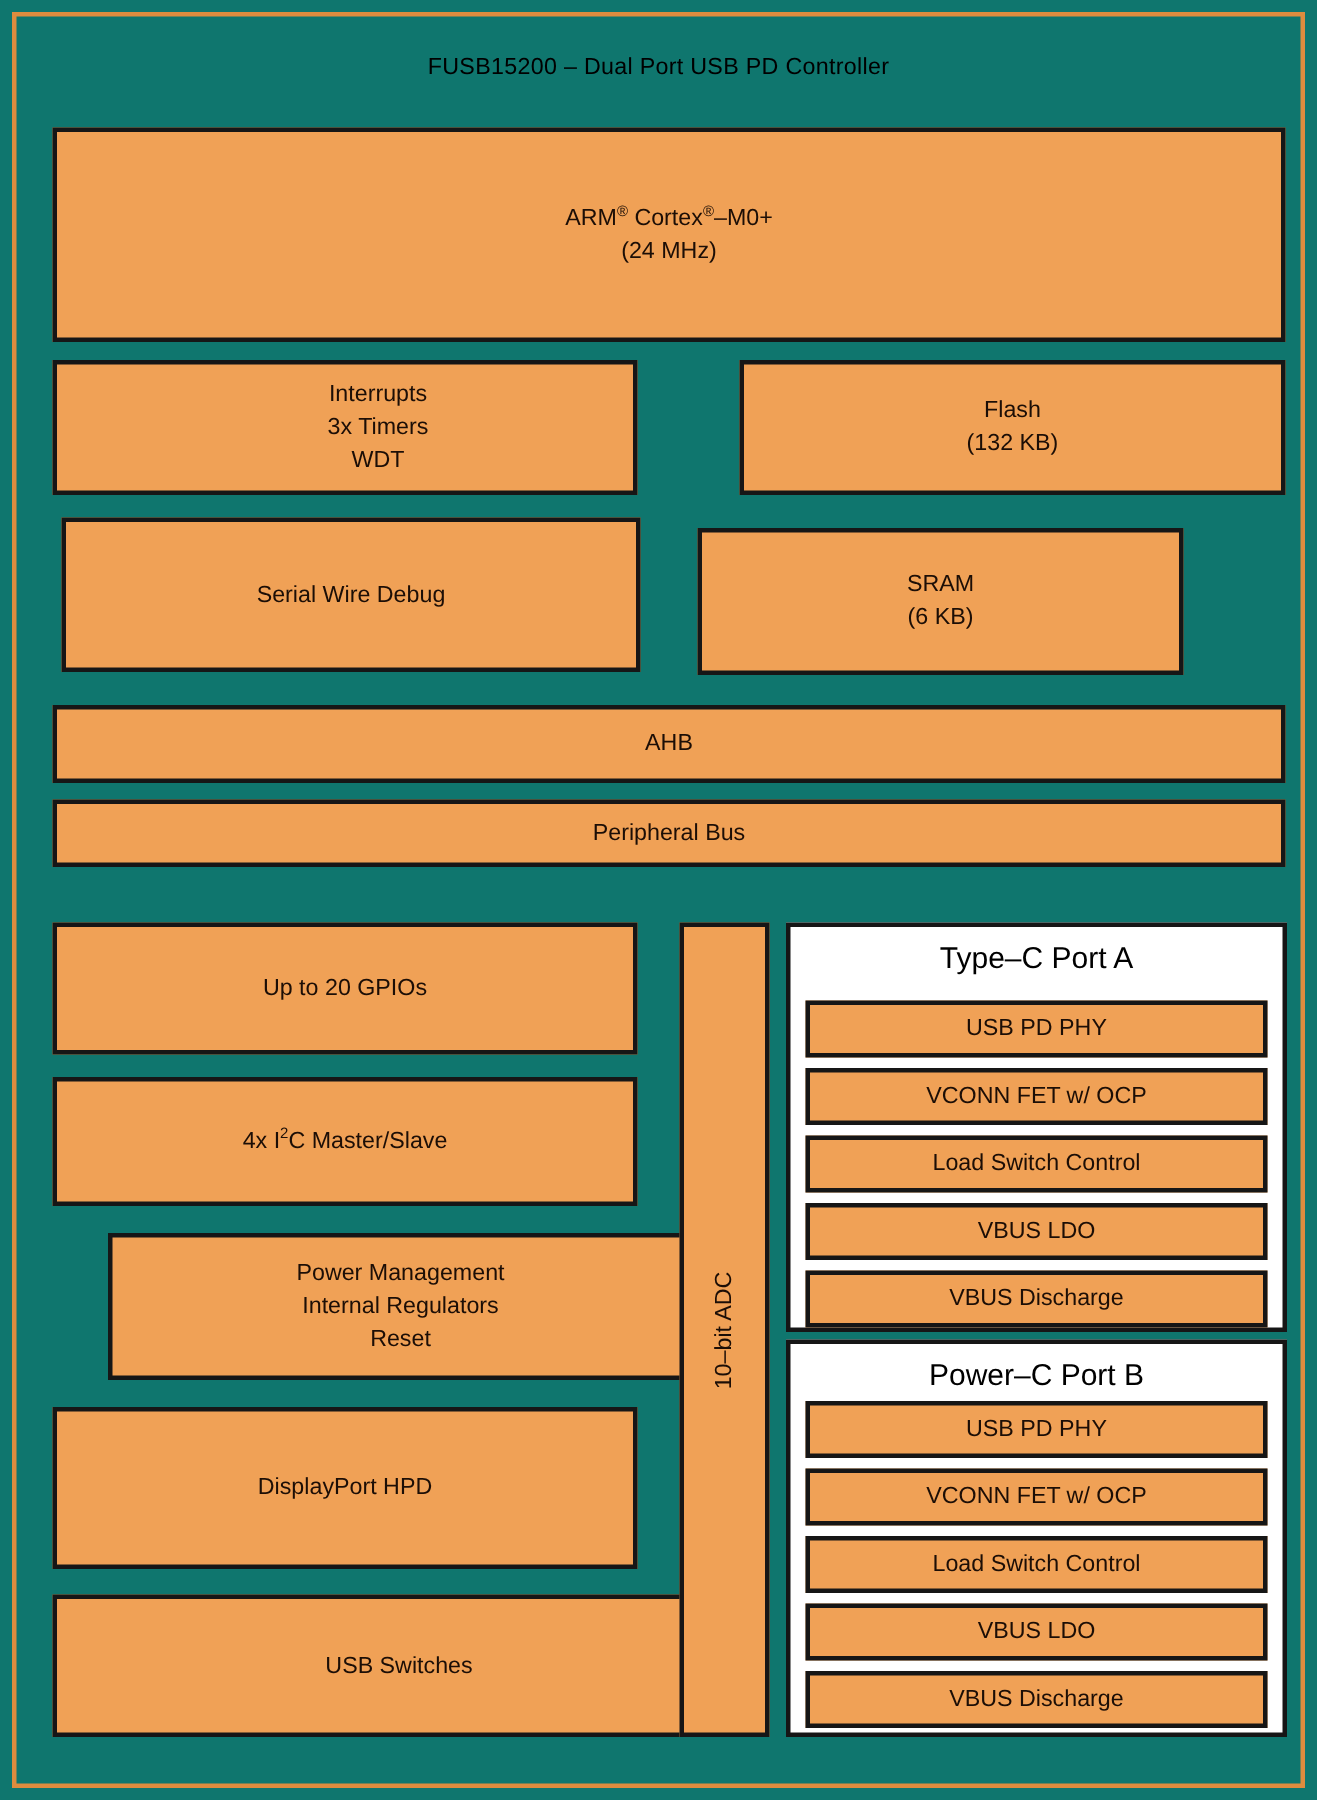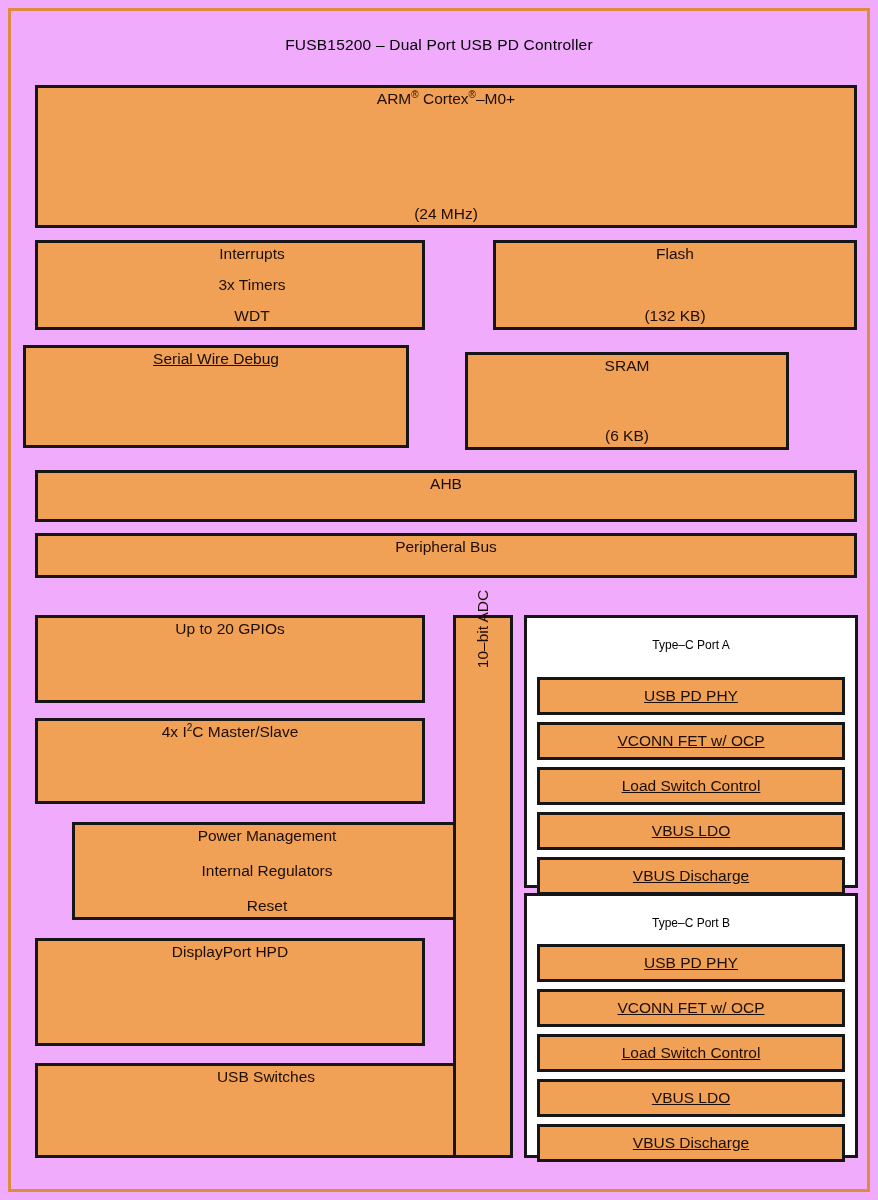--- a/index.html
+++ b/index.html
@@ -1,85 +1,85 @@
 <!DOCTYPE html>
 <html><head>
 <meta charset="utf-8">
 <style>
   html,body{margin:0;padding:0;background:#ffffff;}
   .canvas{
     position:relative;
     width:878px;height:1200px;
-    background:#f0abfc;
+    background:#0f766e;
     font-family:"Liberation Sans","DejaVu Sans",sans-serif;
     color:#111111;
     overflow:hidden;
   }
   .frame{
     position:absolute;left:8px;top:8px;right:8px;bottom:8px;
     border:3px solid #de8c3e;
     pointer-events:none;
   }
   .diagram-title{
     position:absolute;left:0;top:36px;width:100%;
     text-align:center;font-size:15.5px;color:#000000;
     letter-spacing:.2px;
   }
   .blk{
     position:absolute;
     background:#f0a156;
     border:3px solid #161616;
     box-sizing:border-box;
     display:flex;flex-direction:column;
-    align-items:center;justify-content:space-between;
+    align-items:center;justify-content:center;
     text-align:center;
     font-size:15.5px;line-height:22px;color:#1c0e06;
   }
   sup{font-size:10px;line-height:0;vertical-align:super;}
   
   #b-arm   {left:35px; top:85px;  width:822px;height:143px;}
   #b-int   {left:35px; top:240px; width:390px;height:90px;padding-left:44px;}
   #b-flash {left:465px;top:240px; width:364px;height:90px;margin-left:28px;}
-  #b-swd   {left:23px; top:345px; width:386px;height:103px;text-decoration:underline;}
+  #b-swd   {left:41px; top:345px; width:386px;height:103px;}
   #b-sram  {left:465px;top:352px; width:324px;height:98px;}
   #b-ahb   {left:35px; top:470px; width:822px;height:52px;}
   #b-pbus  {left:35px; top:533px; width:822px;height:45px;}
   #b-gpio  {left:35px; top:615px; width:390px;height:88px;}
   #b-i2c   {left:35px; top:718px; width:390px;height:86px;}
   #b-pm    {left:35px; top:822px; width:390px;height:98px;margin-left:37px;}
   #b-dp    {left:35px; top:938px; width:390px;height:108px;}
   #b-usw   {left:35px; top:1063px;width:462px;height:95px;}
   #b-adc   {left:453px;top:615px; width:60px; height:543px;}
   #b-adc .vtext{transform:rotate(-90deg);white-space:nowrap;}
   .port{
     position:absolute;
     background:#ffffff;
     border:3px solid #161616;
     box-sizing:border-box;
   }
   #port-a{left:524px;top:615px;width:334px;height:273px;}
   #port-b{left:524px;top:893px;width:334px;height:265px;}
   .port-title{
-    text-align:center;font-size:12px;color:#000000;
-    padding-top:20px;height:24px;
+    text-align:center;font-size:20px;color:#000000;
+    padding-top:10px;height:24px;
   }
   .port-blocks{
     display:flex;flex-direction:column;
     margin:0 10px;gap:7px;
   }
   #port-a .port-blocks{margin-top:15px;}
   #port-b .port-blocks{margin-top:4px;}
   .port-blk{
     position:relative;
     height:38px;flex:0 0 38px;
     background:#f0a156;
     border:3px solid #161616;
     box-sizing:border-box;
     display:flex;align-items:center;justify-content:center;
-    font-size:15.5px;color:#1c0e06;text-decoration:underline;
+    font-size:15.5px;color:#1c0e06;
   }
 </style>
 </head>
 <body>
 
 <div class="canvas">
   <div class="frame"></div>
 
   <div class="diagram-title">FUSB15200 – Dual Port USB PD Controller</div>
 
@@ -157,21 +157,21 @@
       <div class="port-blk">
           <span>VBUS LDO</span>
         </div>
       <div class="port-blk">
           <span>VBUS Discharge</span>
         </div>
     </div>
   </div>
 
   <div class="port" id="port-b">
-    <div class="port-title">Type–C Port B</div>
+    <div class="port-title">Power–C Port B</div>
     <div class="port-blocks">
       <div class="port-blk">
           <span>USB PD PHY</span>
         </div>
       <div class="port-blk">
           <span>VCONN FET w/ OCP</span>
         </div>
       <div class="port-blk">
           <span>Load Switch Control</span>
         </div>

